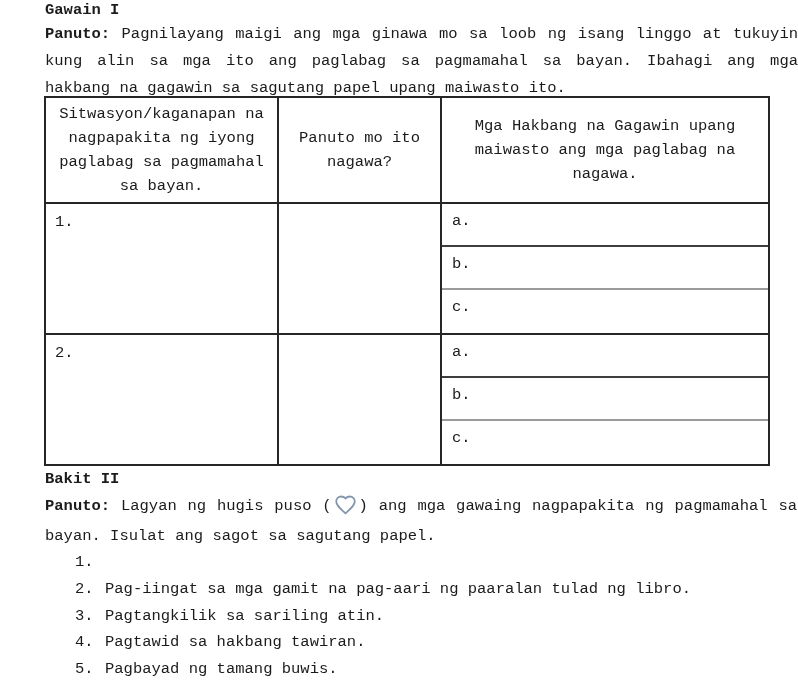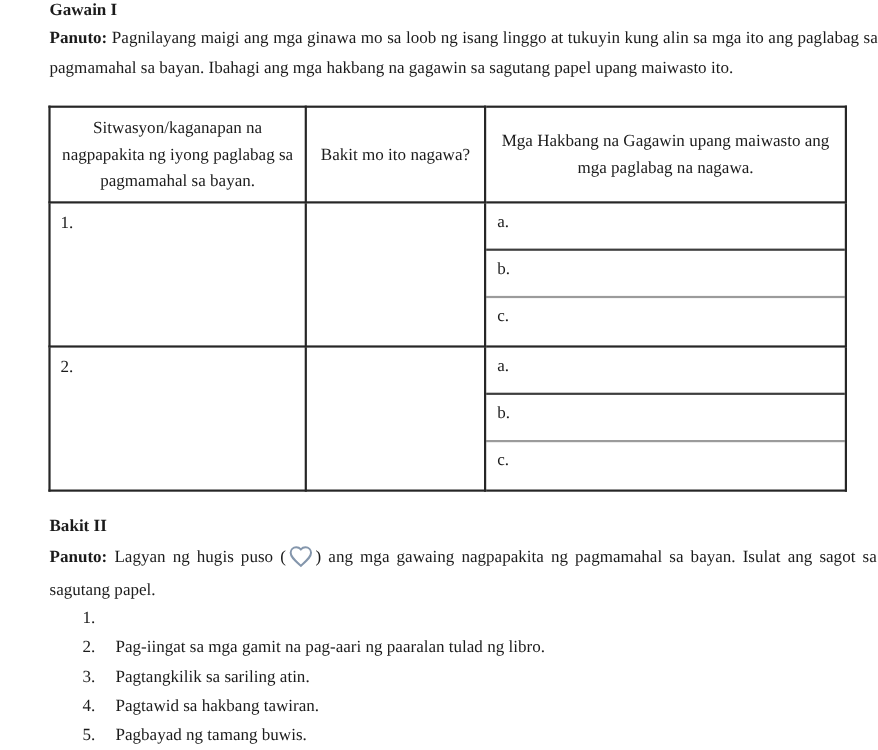--- a/index.html
+++ b/index.html
@@ -1,21 +1,21 @@
 <!DOCTYPE html>
 <html><head>
 <meta charset="utf-8">
 <style>
   html, body { margin: 0; padding: 0; background: #ffffff; }
   .page {
     position: relative;
     width: 798px;
     height: 682px;
     background: #ffffff;
-    font-family: Liberation Serif, serif;
+    font-family: Liberation Mono, monospace;
     color: #1b1b1b;
     overflow: hidden;
   }
   .heading {
     position: absolute;
     left: 45px;
     font-size: 15.5px;
     font-weight: bold;
     white-space: nowrap;
   }
@@ -103,21 +103,21 @@
 
   <table class="worksheet">
     <colgroup>
       <col style="width:233px">
         <col style="width:163px">
         <col style="width:328px">
     </colgroup>
     <tbody>
         <tr>
       <th>Sitwasyon/kaganapan na nagpapakita ng iyong paglabag sa pagmamahal sa bayan.</th>
-      <th>Bakit mo ito nagawa?</th>
+      <th>Panuto mo ito nagawa?</th>
       <th>Mga Hakbang na Gagawin upang maiwasto ang mga paglabag na nagawa.</th>
     </tr>
     <tr class="body-row-1">
       <td class="num-cell">1.</td>
       <td class="reason-cell"></td>
       <td class="steps-cell">
         <div class="step-sub line-dark">a.</div>
         <div class="step-sub line-gray">b.</div>
         <div class="step-sub">c.</div>
       </td>

